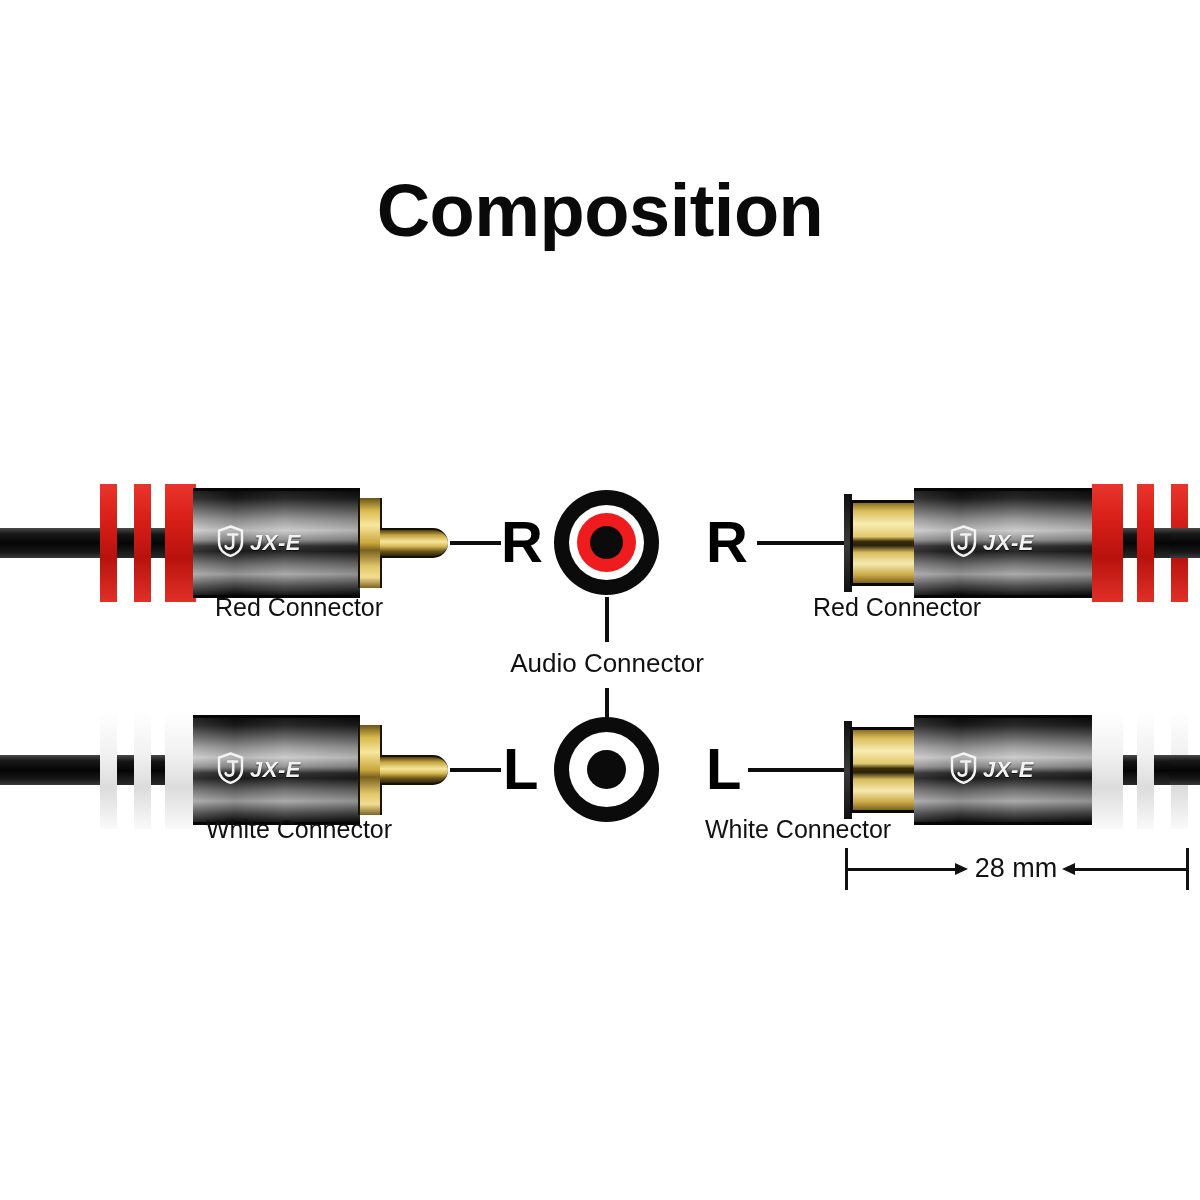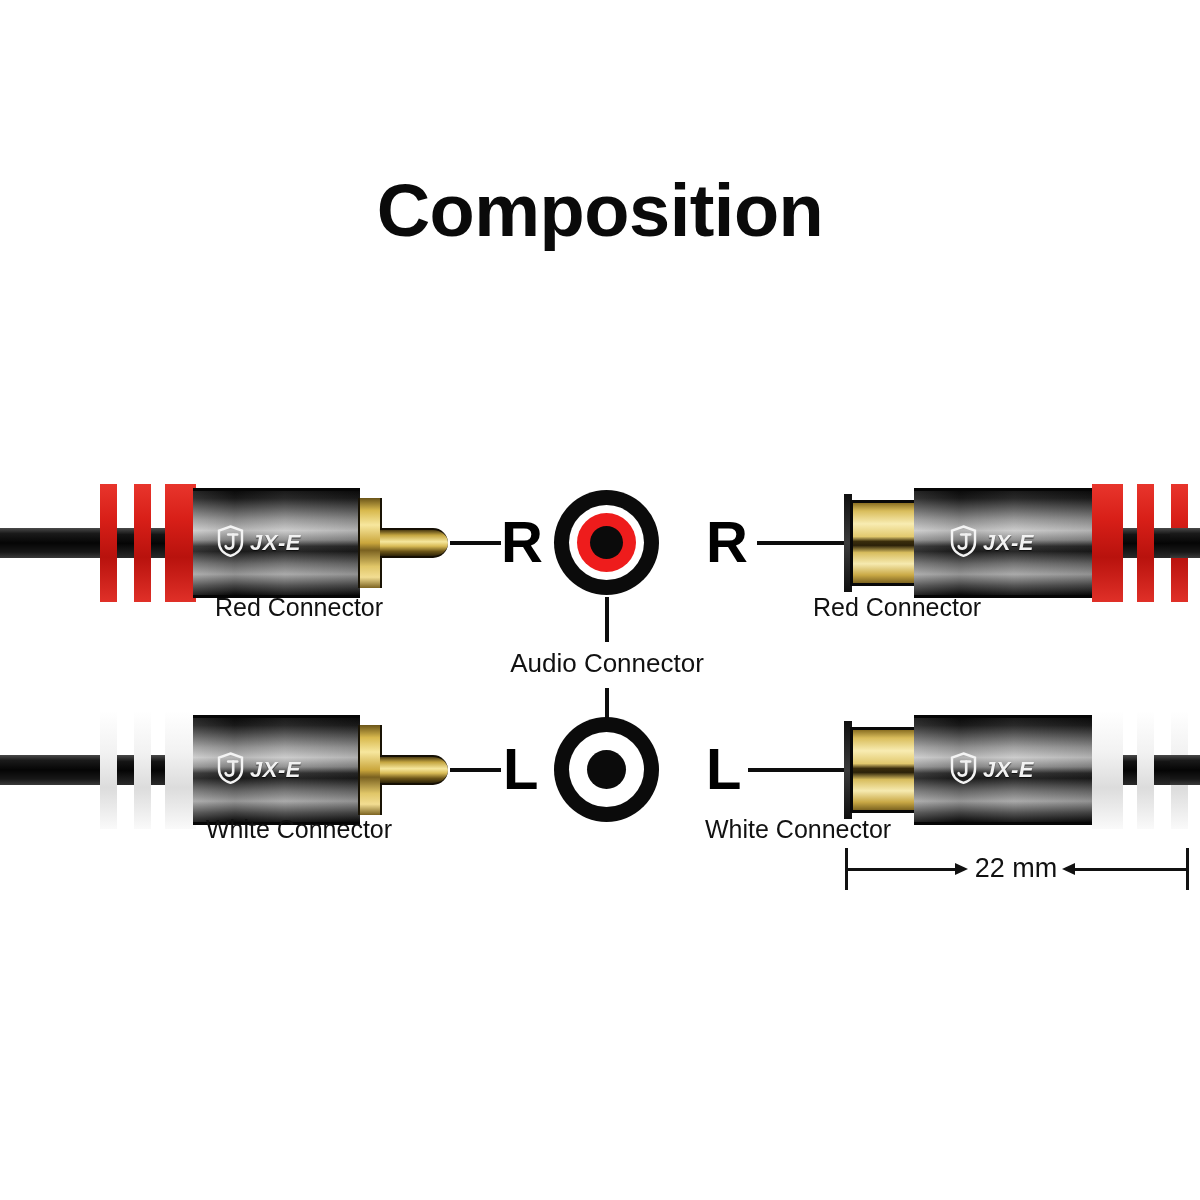--- a/index.html
+++ b/index.html
@@ -434,16 +434,16 @@
   <div class="dim" style="left:0; top:0; width:1200px; height:1200px;">
     <div class="dim-tick" style="left:845px; top:848px; height:42px;"></div>
     <div class="dim-tick" style="left:1186px; top:848px; height:42px;"></div>
 
     <div class="dim-bar" style="left:847px; top:868px; width:114px;"></div>
     <div class="dim-arrow" style="left:955px; top:863px; border-left:13px solid #111111;"></div>
 
     <div class="dim-bar" style="left:1075px; top:868px; width:112px;"></div>
     <div class="dim-arrow" style="left:1062px; top:863px; border-right:13px solid #111111;"></div>
 
-    <div class="dim-label" style="left:1016px; top:853px; transform:translateX(-50%);">22 mm</div>
+    <div class="dim-label" style="left:1016px; top:853px; transform:translateX(-50%);">28 mm</div>
   </div>
 
 </div>
 
 </body></html>

